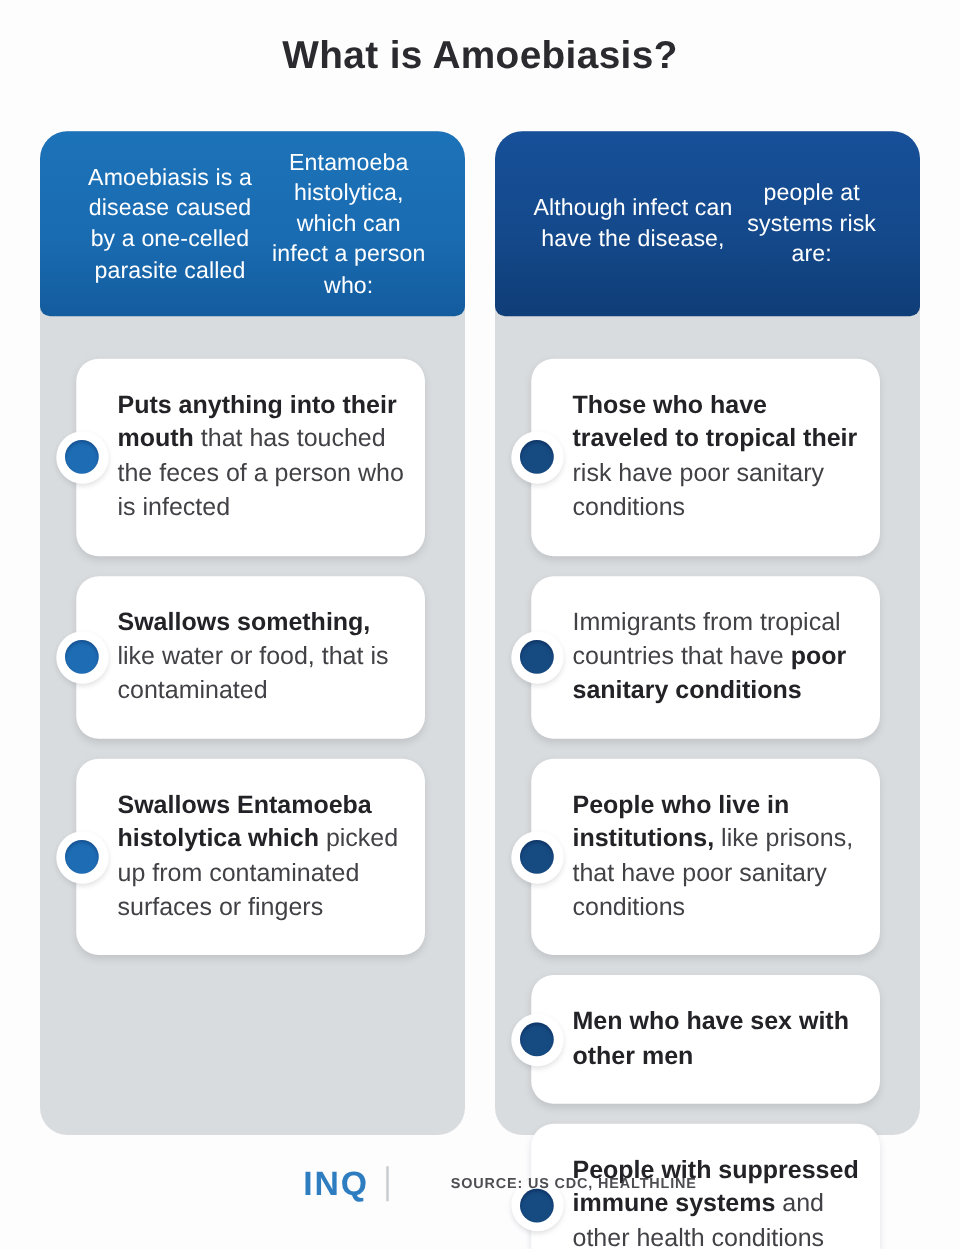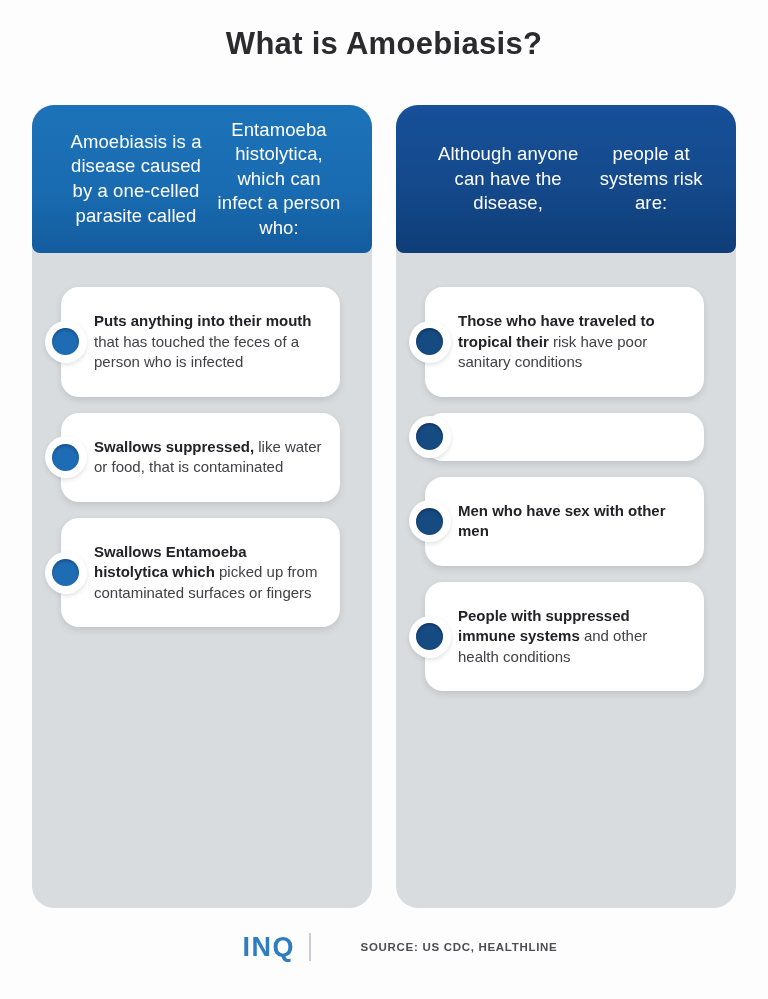--- a/index.html
+++ b/index.html
@@ -50,21 +50,21 @@
     display:flex; flex-direction:column; gap:16px;
   }
   .card {
     position:relative;
     margin-left:29px;
     width:279px;
     box-sizing:border-box;
     background:#ffffff;
     border-radius:18px;
     padding:24px 16px 24px 33px;
-    font-size:15px; line-height:1.37;
+    font-size:20px; line-height:1.37;
     color:#414146;
     box-shadow:0 3px 6px rgba(90,96,104,0.18);
   }
   .card b { font-weight:700; color:#232327; }
 
   .dot-halo {
     position:absolute;
     left:-16px; top:50%;
     width:42px; height:42px;
     margin-top:-21px;
@@ -112,33 +112,34 @@
 
   <div class="panels">
 
     <div class="panel left">
       <div class="panel-header left">
           <span>Amoebiasis is a disease caused by a one-celled parasite called </span>
           <b>Entamoeba histolytica, which can infect a person who:</b>
         </div>
       <div class="cards">
           <div class="card"><span class="dot-halo"></span><span class="dot"></span><span><b>Puts anything into their mouth</b><span> that has touched the feces of a person who is infected</span></span></div>
-          <div class="card"><span class="dot-halo"></span><span class="dot"></span><span><b>Swallows suppressed,</b><span> like water or food, that is contaminated</span></span></div>
+          <div class="card"><span class="dot-halo"></span><span class="dot"></span><span><b>Swallows something,</b><span> like water or food, that is contaminated</span></span></div>
           <div class="card"><span class="dot-halo"></span><span class="dot"></span><span><b>Swallows Entamoeba histolytica which</b><span> picked up from contaminated surfaces or fingers</span></span></div>
         </div>
     </div>
 
     <div class="panel right">
       <div class="panel-header right">
-          <span>Although anyone can have the disease, </span>
+          <span>Although infect can have the disease, </span>
           <b>people at systems risk are:</b>
         </div>
       <div class="cards">
           <div class="card"><span class="dot-halo"></span><span class="dot"></span><span><b>Those who have traveled to tropical their</b><span> risk have poor sanitary conditions</span></span></div>
-          <div class="card"><span class="dot-halo"></span><span class="dot"></span></div>
+          <div class="card"><span class="dot-halo"></span><span class="dot"></span><span><span>Immigrants from tropical countries that have </span><b>poor sanitary conditions</b></span></div>
+          <div class="card"><span class="dot-halo"></span><span class="dot"></span><span><b>People who live in institutions,</b><span> like prisons, that have poor sanitary conditions</span></span></div>
           <div class="card"><span class="dot-halo"></span><span class="dot"></span><span><b>Men who have sex with other men</b></span></div>
           <div class="card"><span class="dot-halo"></span><span class="dot"></span><span><b>People with suppressed immune systems</b><span> and other health conditions</span></span></div>
         </div>
     </div>
 
   </div>
 
   <div class="footer">
     <span class="inq-logo">INQ</span>
     <span class="footer-divider"></span>

